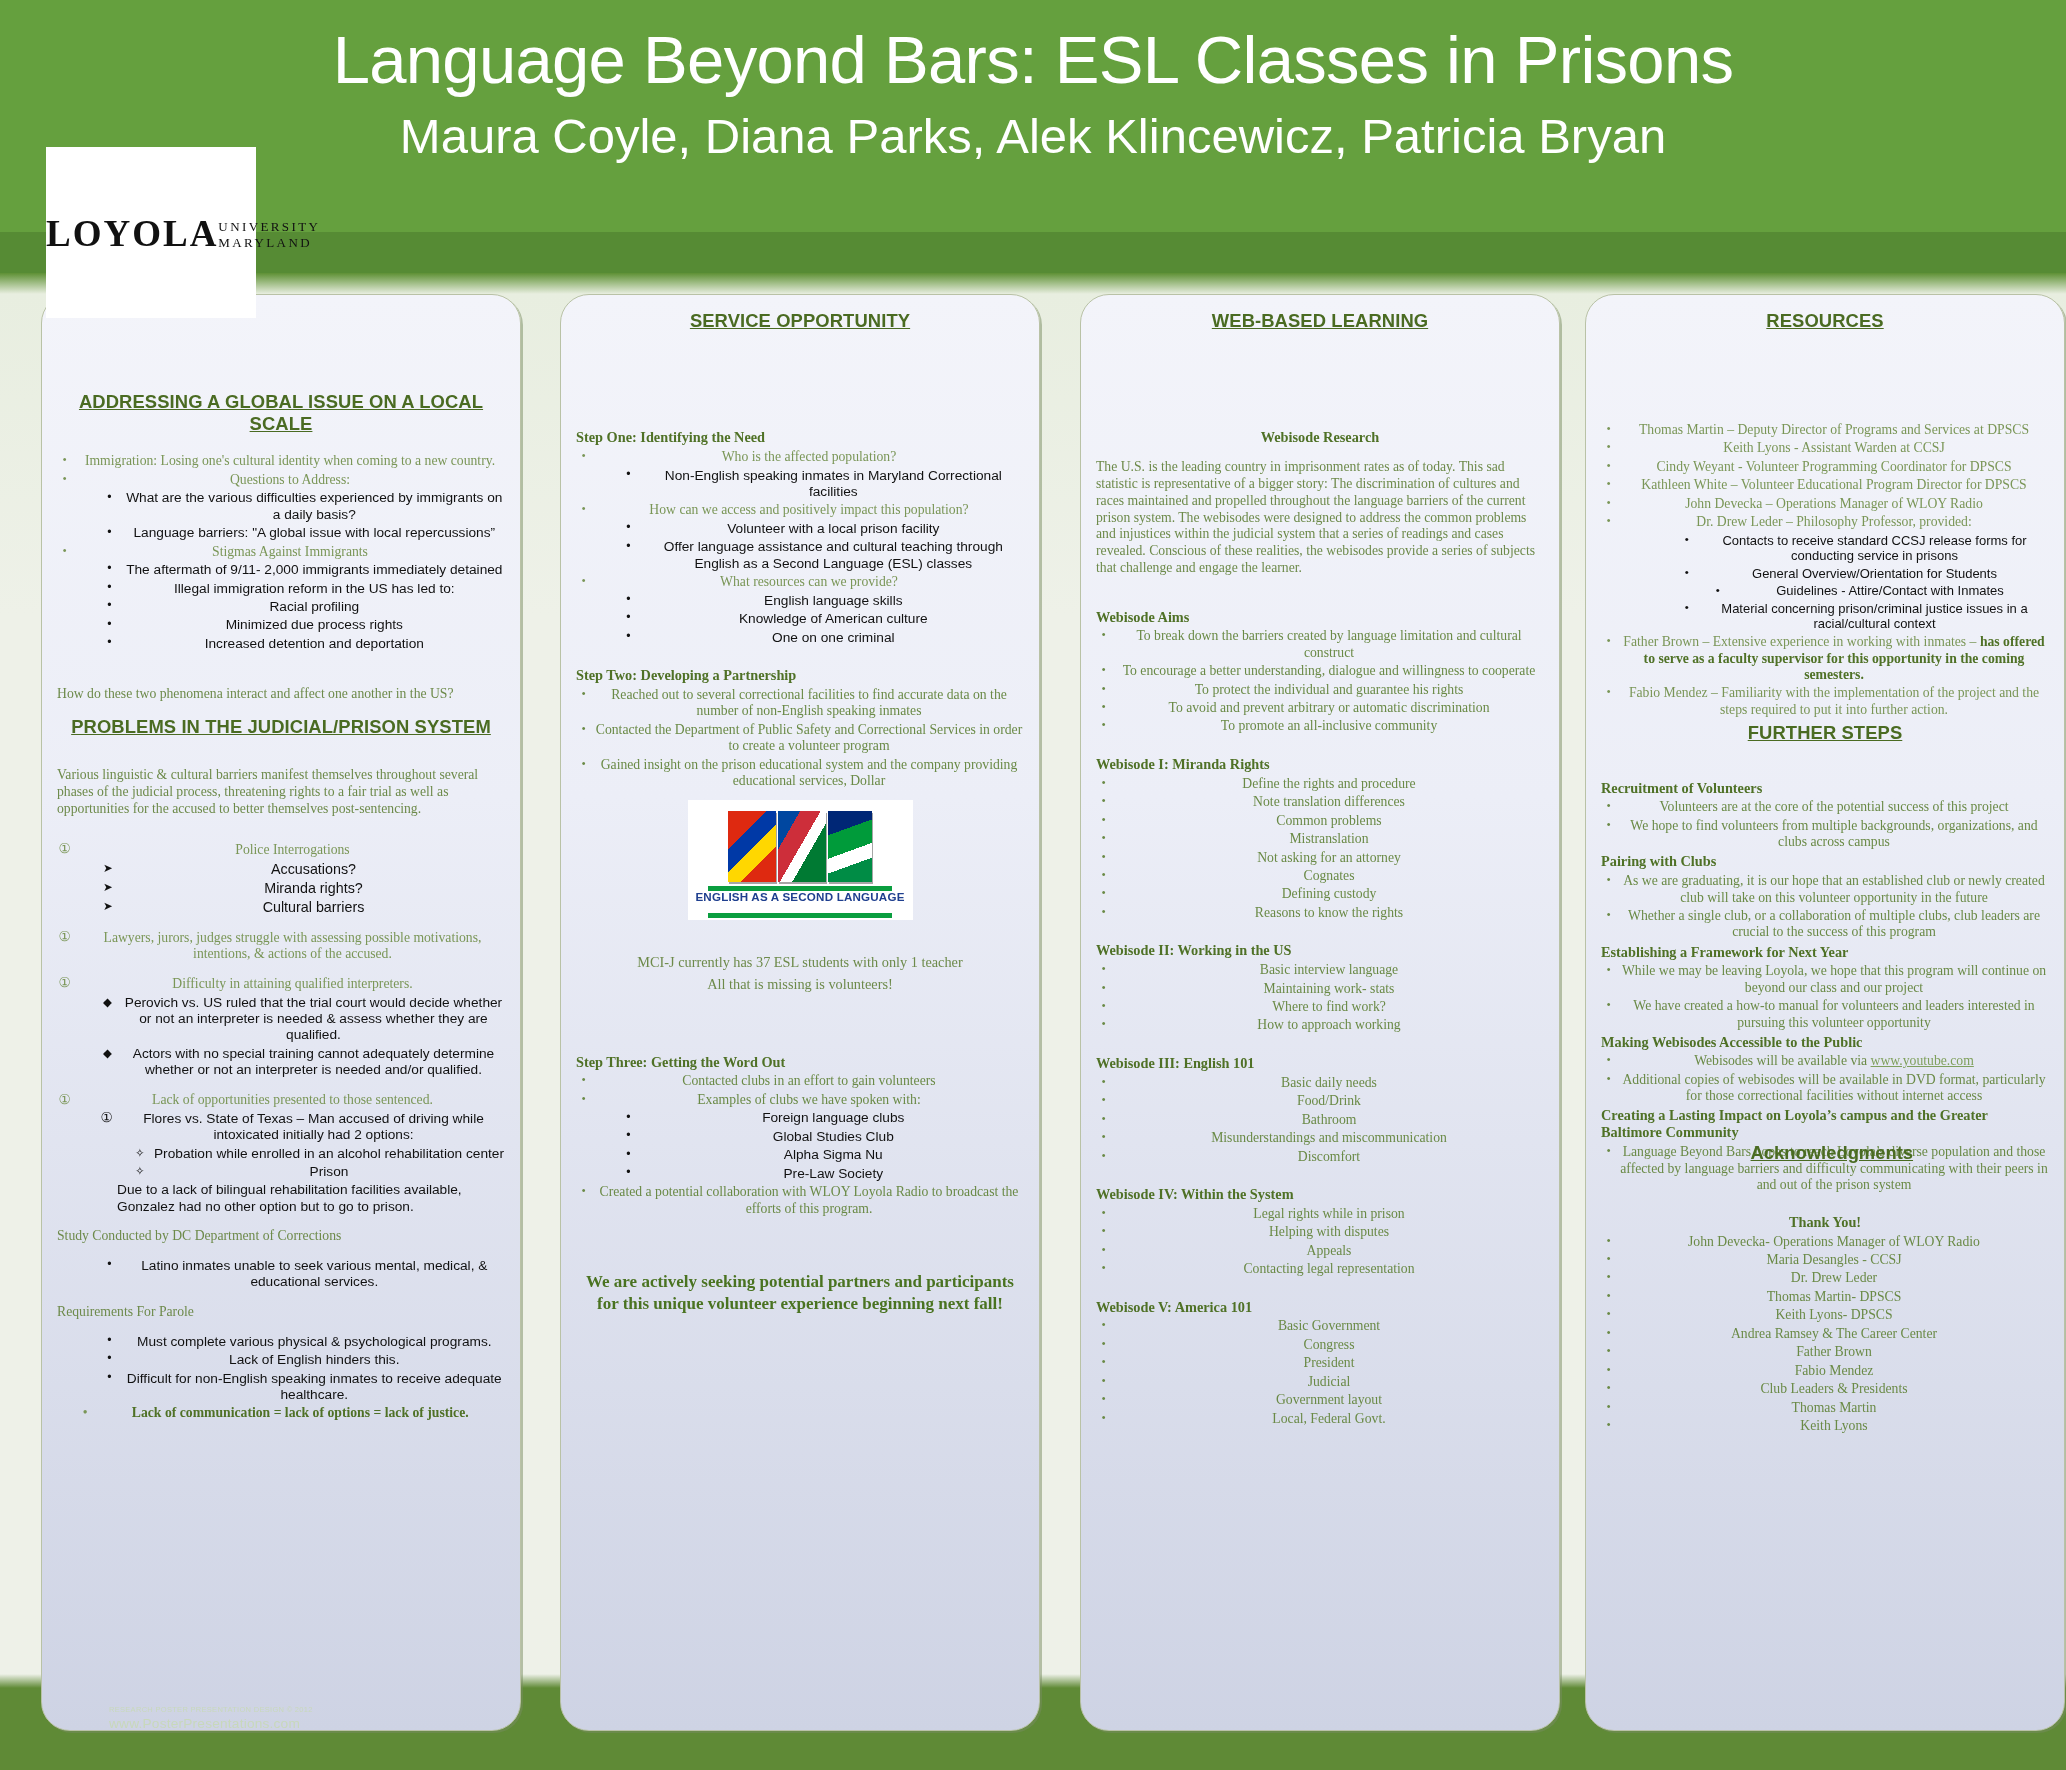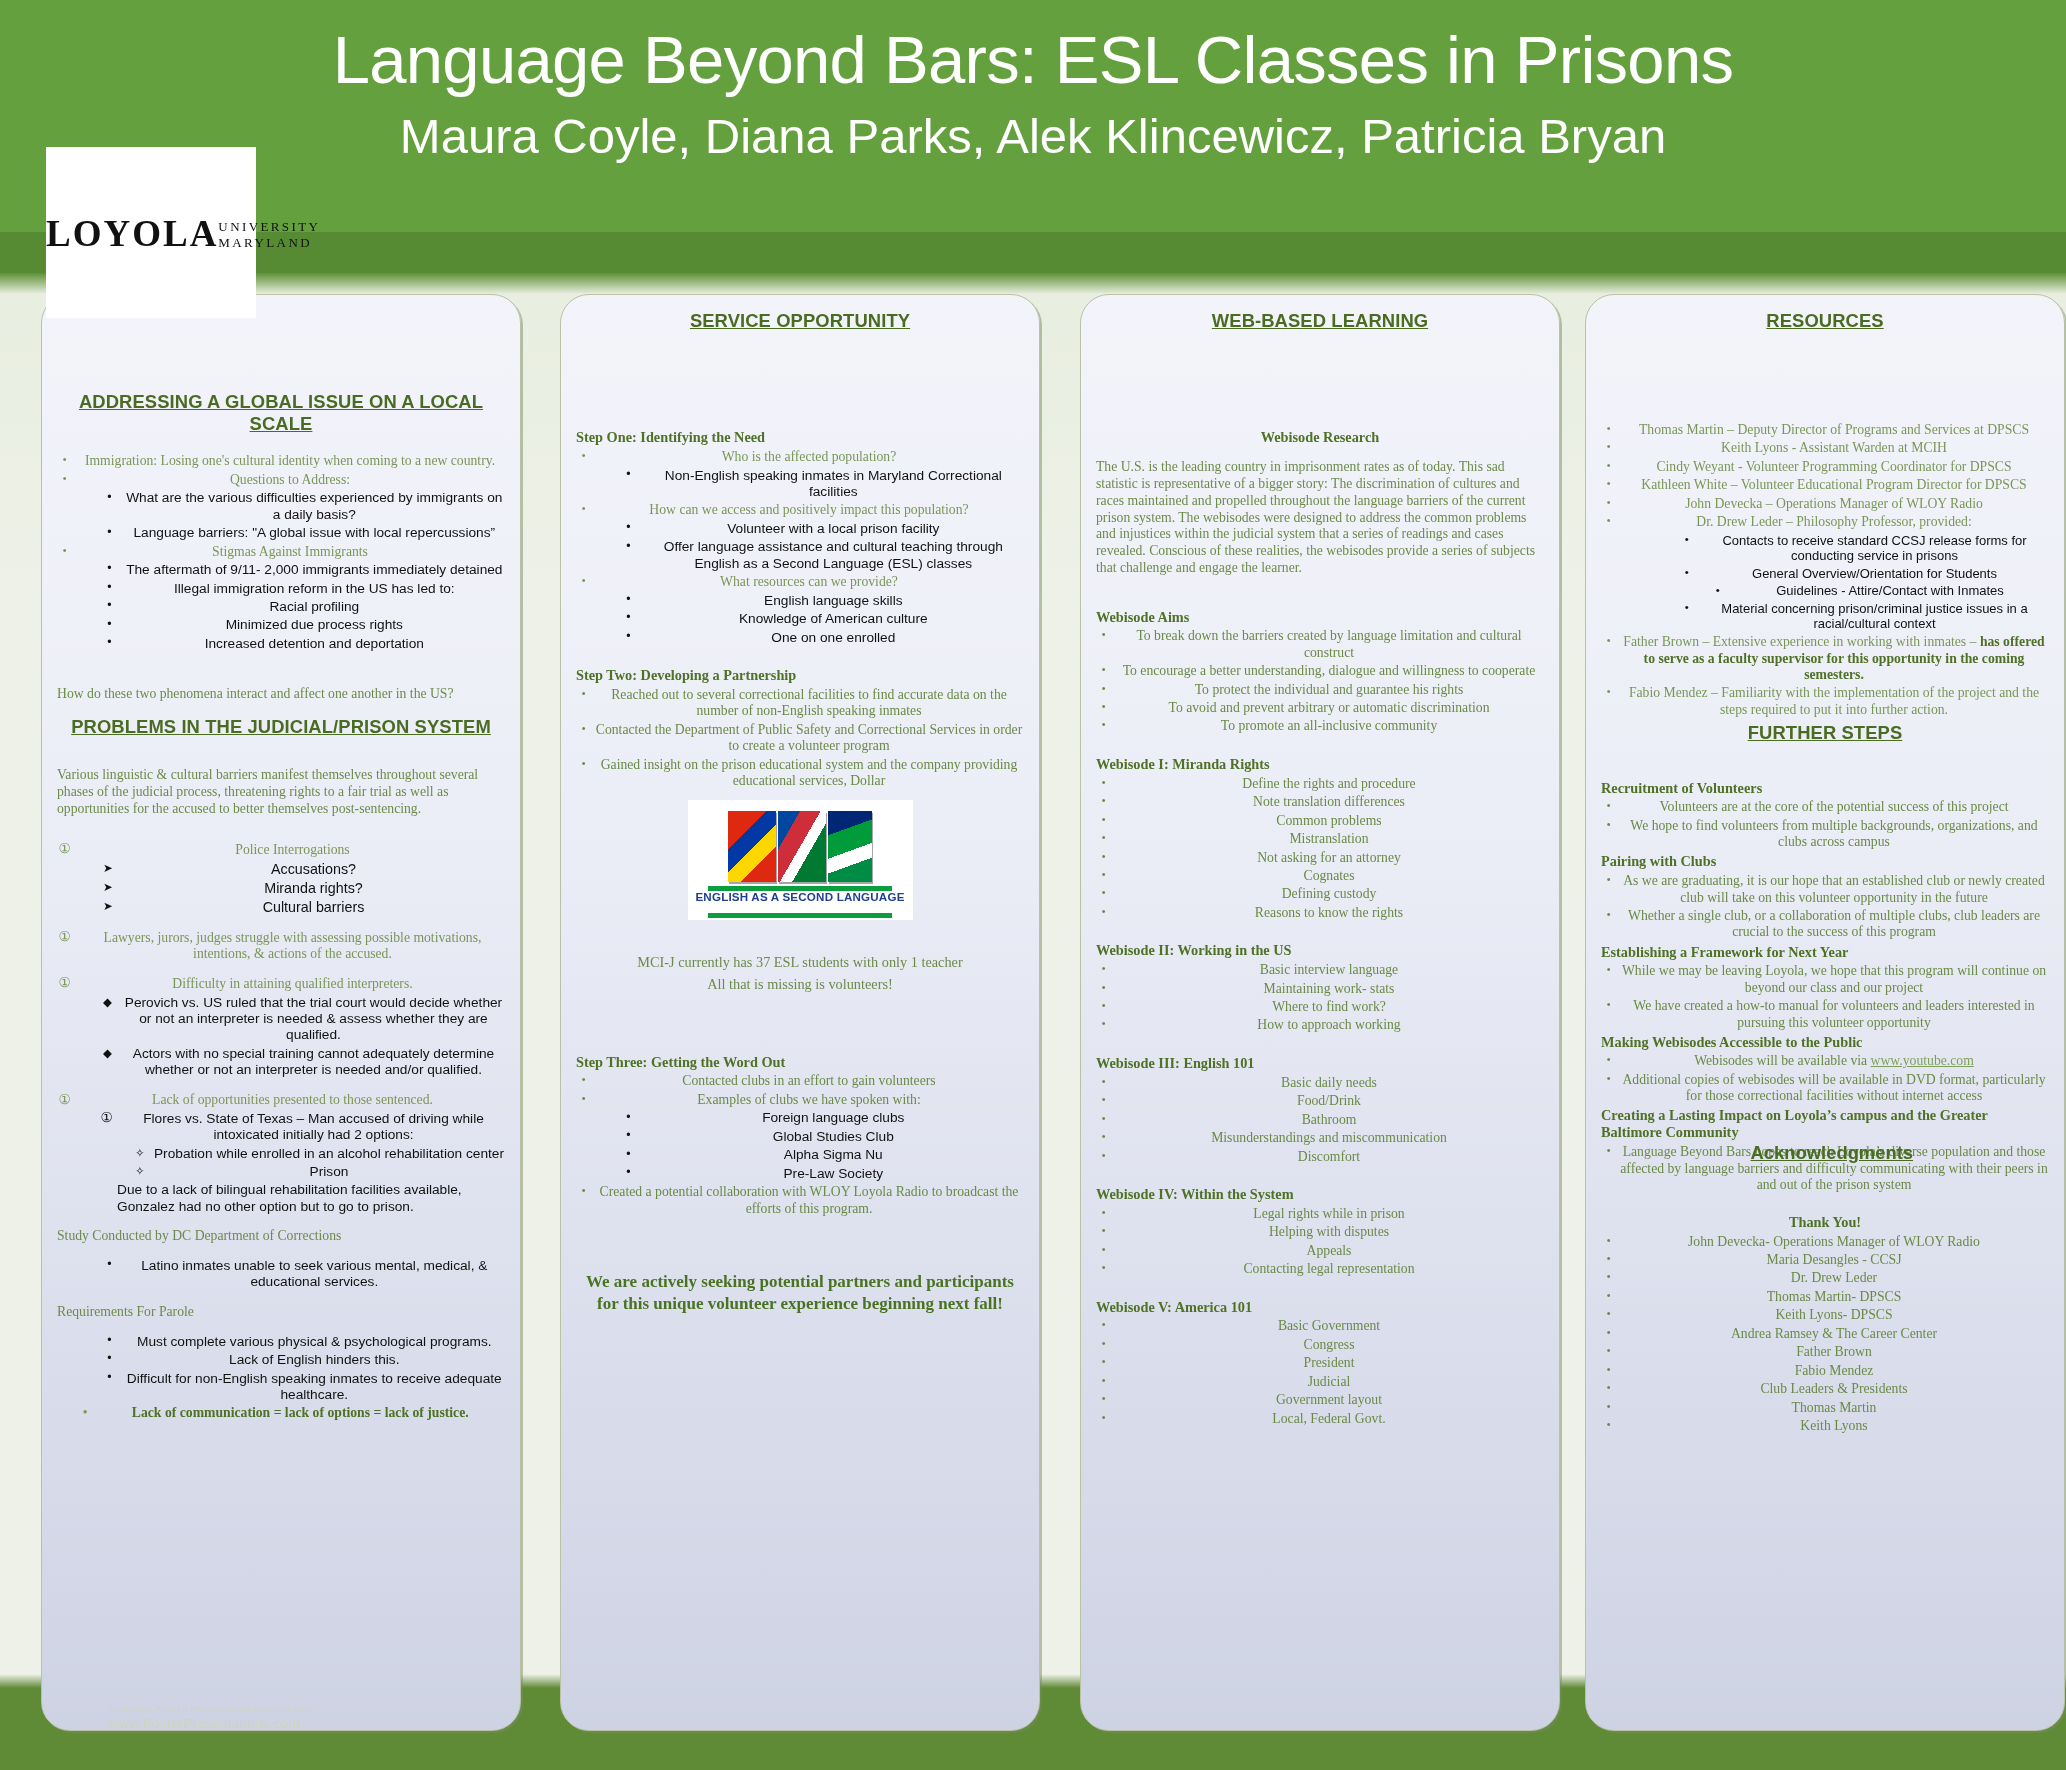--- a/index.html
+++ b/index.html
@@ -224,21 +224,21 @@
       <div class="serif-head">Step One: Identifying the Need</div>
       <ul>
         <li class="sr">Who is the affected population?</li>
         <li class="sans">Non-English speaking inmates in Maryland Correctional facilities</li>
         <li class="sr">How can we access and positively impact this population?</li>
         <li class="sans">Volunteer with a local prison facility</li>
         <li class="sans">Offer language assistance and cultural teaching through English as a Second Language (ESL) classes</li>
         <li class="sr">What resources can we provide?</li>
         <li class="sans">English language skills</li>
         <li class="sans">Knowledge of American culture</li>
-        <li class="sans">One on one enrolled</li>
+        <li class="sans">One on one criminal</li>
       </ul>
       <div class="spacer-sm"></div>
       <div class="serif-head">Step Two: Developing a Partnership</div>
       <ul>
         <li class="sr2">Reached out to several correctional facilities to find accurate data on the number of non-English speaking inmates</li>
         <li class="sr2">Contacted the Department of Public Safety and Correctional Services in order to create a volunteer program</li>
         <li class="sr2">Gained insight on the prison educational system and the company providing educational services, Dollar</li>
       </ul>
 
       <div class="esl-wrap">
@@ -335,21 +335,21 @@
       </ul>
     </div>
   </div>
 
   <div class="col" id="col4">
     <div class="col-inner">
       <h2 class="section">RESOURCES</h2>
       <div class="spacer-xl"></div>
       <ul>
         <li class="sr">Thomas Martin – Deputy Director of Programs and Services at DPSCS</li>
-        <li class="sr">Keith Lyons -  Assistant Warden at MCIH</li>
+        <li class="sr">Keith Lyons -  Assistant Warden at CCSJ</li>
         <li class="sr">Cindy Weyant - Volunteer Programming Coordinator for DPSCS</li>
         <li class="sr">Kathleen White – Volunteer Educational Program Director for DPSCS</li>
         <li class="sr">John Devecka – Operations Manager of WLOY Radio</li>
         <li class="sr">Dr. Drew Leder – Philosophy Professor, provided:</li>
         <li class="sans3">Contacts to receive standard CCSJ release forms for conducting service in prisons</li>
         <li class="sans3">General Overview/Orientation for Students</li>
         <li class="sans3" style="margin-left:108px;">Guidelines - Attire/Contact with Inmates</li>
         <li class="sans3">Material concerning prison/criminal justice issues in a racial/cultural context</li>
         <li class="sr"><span>Father Brown – Extensive experience in working with inmates – </span><span class="bold-serif" style="color:#4f7126;">has offered to serve as a faculty supervisor for this opportunity in the coming semesters.</span></li>
         <li class="sr">Fabio Mendez – Familiarity with the implementation of the project and the steps required to put it into further action.</li>

